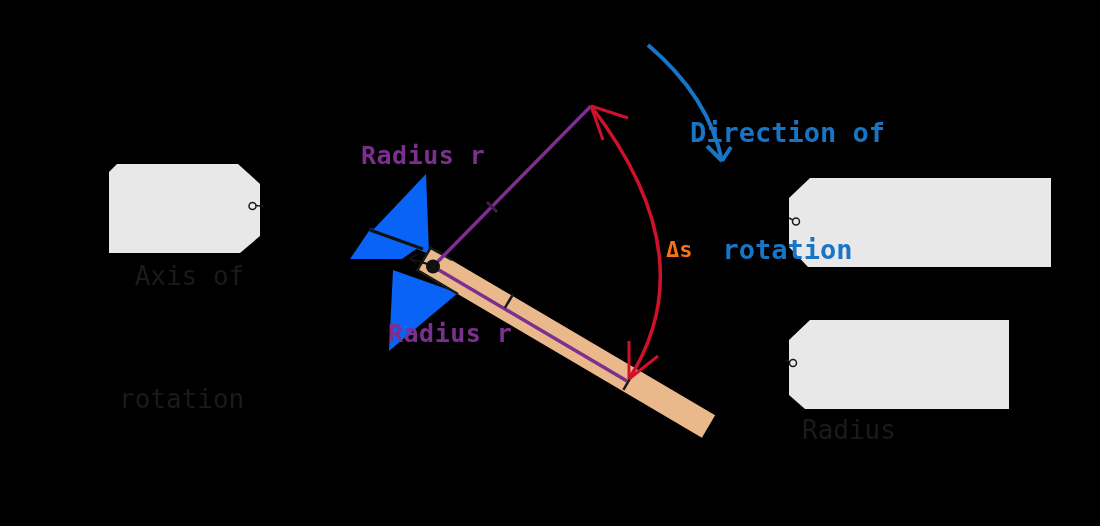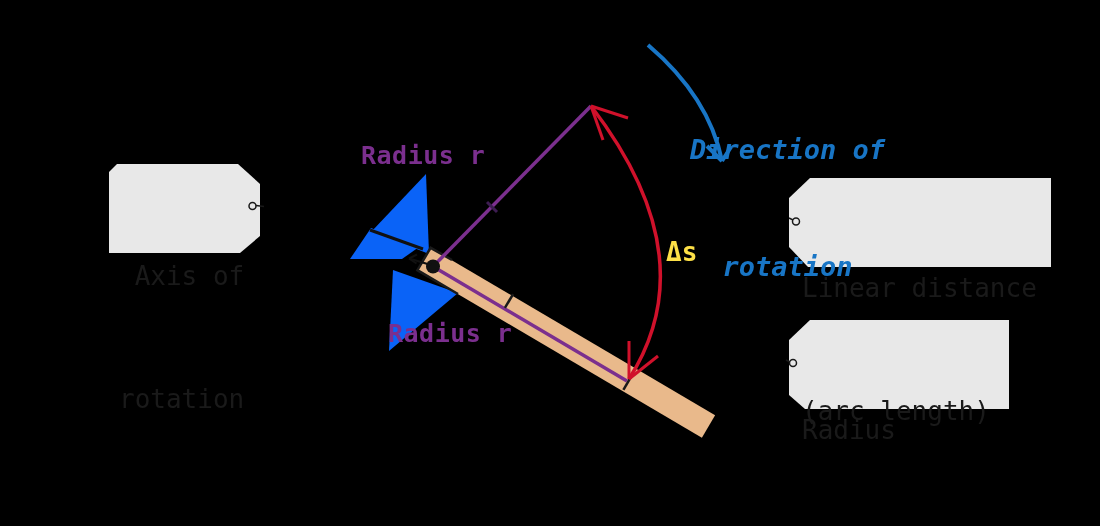--- a/index.html
+++ b/index.html
@@ -6,27 +6,27 @@
   #stage{
     position:relative;
     width:1100px;height:468px;
     background:#000;
     overflow:hidden;
     font-family:"DejaVu Sans Mono", monospace;
   }
   #stage svg{position:absolute;left:0;top:0;}
   .lbl{position:absolute;white-space:pre;}
   .purple{color:#7B2F8E;font-size:25px;font-weight:bold;letter-spacing:0.5px;}
-  .redlbl{color:#fde047;font-size:26px;font-weight:bold;}
+  .redlbl{color:#f97316;font-size:22px;font-weight:bold;}
   .bluelbl{color:#1875C5;font-size:27px;font-weight:bold;text-align:center;line-height:39px;}
   .taglbl{color:#1A1A1A;font-size:26px;line-height:41px;font-weight:500;}
   #radius-upper{left:361px;top:141px;}
   #radius-lower{left:388px;top:319px;}
   #delta-s{left:666px;top:237px;}
-  #direction{left:660px;top:52px;width:255px;font-style:italic;}
+  #direction{left:660px;top:35px;width:255px;}
   #axis-text{left:119px;top:174px;text-align:right;}
   #linear-text{left:802px;top:186px;}
   #angular-text{left:802px;top:328px;}
 </style>
 </head>
 <body>
 
 <div id="stage">
 
   <svg width="1100" height="526" viewBox="0 0 1100 526">
@@ -90,23 +90,19 @@
   <div id="direction" class="lbl bluelbl">
     <div>Direction of</div>
     <div>rotation</div>
   </div>
 
   <div id="axis-text" class="lbl taglbl">
     <div>Axis of</div>
     <div>rotation</div>
   </div>
 
-  <div id="linear-text" class="lbl taglbl">
-    <div>Linear distance</div>
-    <div>(arc length)</div>
-  </div>
 
   <div id="angular-text" class="lbl taglbl">
     <div>Radius</div>
     
   </div>
 
 </div>
 
 </body></html>

